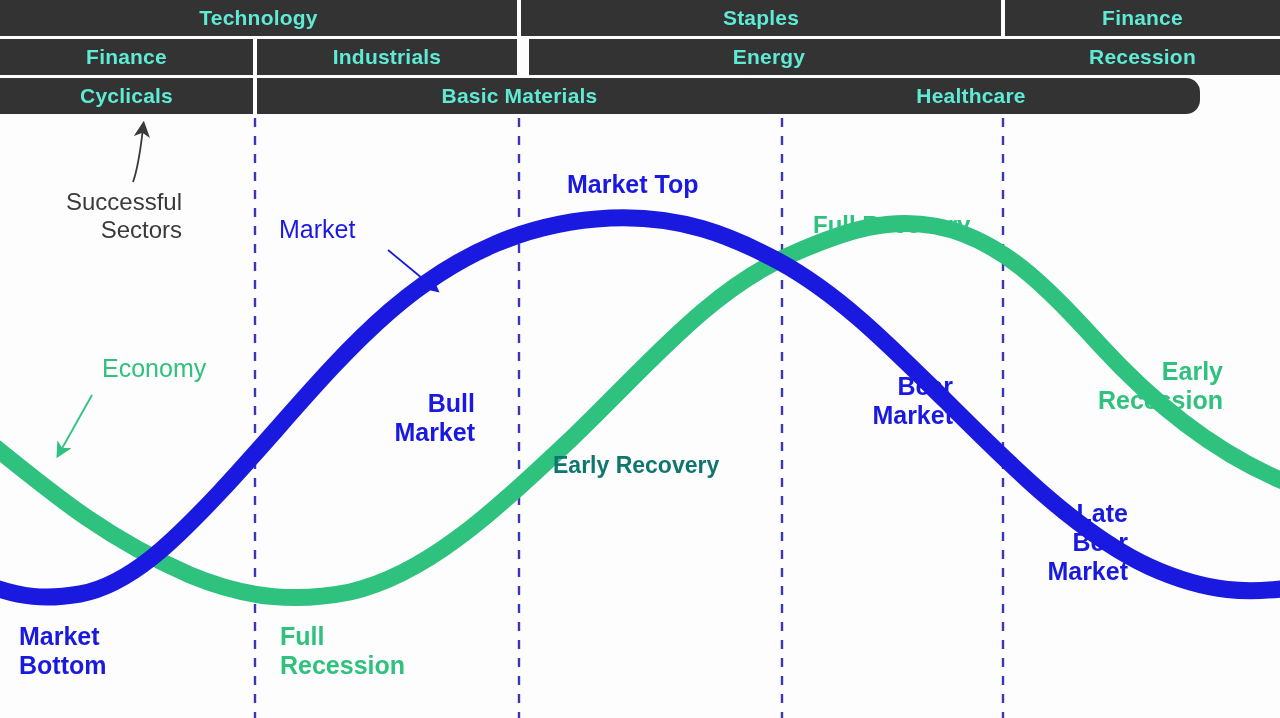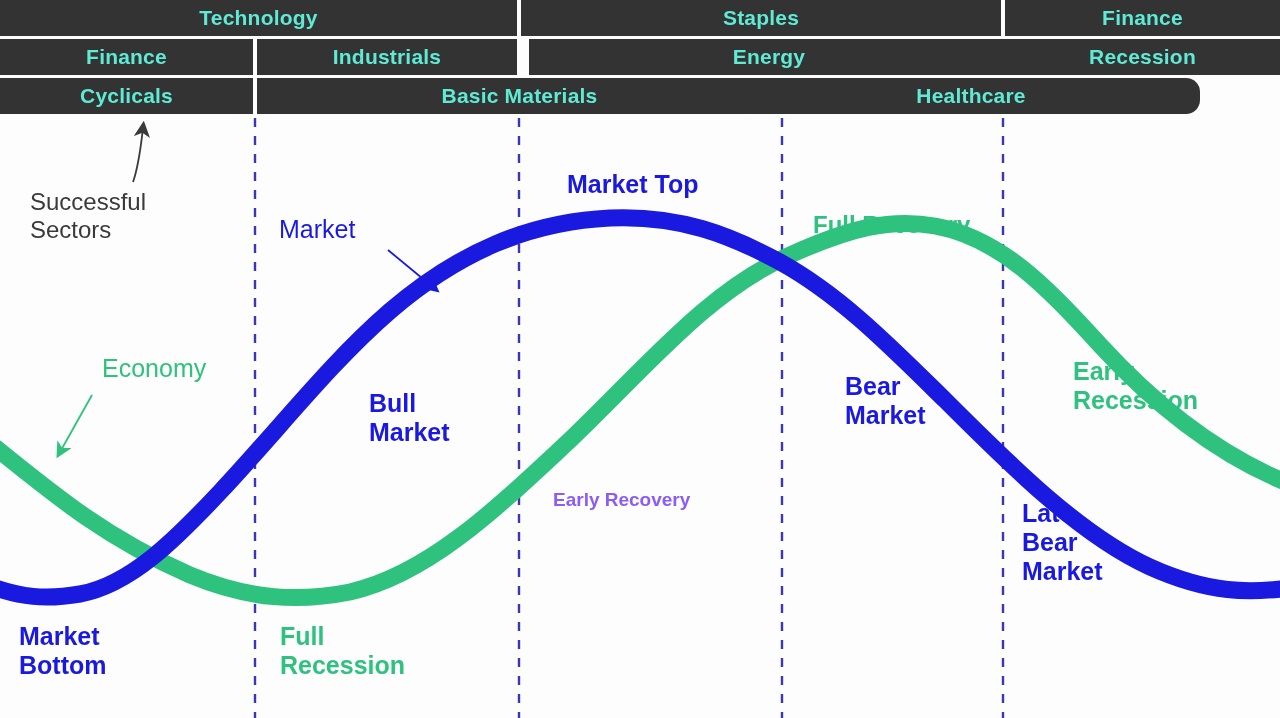--- a/index.html
+++ b/index.html
@@ -57,21 +57,21 @@
   }
 
   
   .lbl {
     position: absolute;
     white-space: pre-line;
     line-height: 1.16;
   }
   .lbl.bold  { font-weight: bold; }
   .lbl.light { font-weight: normal; }
-  .lbl.center { text-align: left; }
+  .lbl.center { text-align: right; }
 </style>
 </head>
 <body>
 
 <div id="stage">
 
   <svg id="plot" viewBox="0 0 1280 718">
     <defs>
       <marker id="arrow-gray" markerWidth="9" markerHeight="9" refX="5" refY="4.5" orient="auto" markerUnits="strokeWidth">
         <path d="M0,0 L9,4.5 L0,9 L2.4,4.5 Z" fill="#3a3a3a"></path>
@@ -150,21 +150,21 @@
 
   <div class="lbl light" style="left:102px;top:354px;font-size:25px;color:#2ec27e;">Economy</div>
 
   <div class="lbl bold" style="left:567px;top:170px;font-size:25px;color:#1a19e0;">Market Top</div>
 
   <div class="lbl bold" style="left:813px;top:170px;font-size:24px;color:#2ec27e;margin-top:41px;">Full Recovery</div>
 
   <div class="lbl bold center" style="left:369px;top:372px;width:106px;font-size:25px;color:#1a19e0;margin-top:17px;">Bull
 Market</div>
 
-  <div class="lbl bold" style="left:553px;top:489px;font-size:19px;color:#8b5cf6;">Early Recovery</div>
+  <div class="lbl bold" style="left:553px;top:452px;font-size:23px;color:#0f766e;">Early Recovery</div>
 
   <div class="lbl bold center" style="left:845px;top:372px;width:108px;font-size:25px;color:#1a19e0;">Bear
 Market</div>
 
   <div class="lbl bold center" style="left:1073px;top:357px;width:150px;font-size:25px;color:#2ec27e;">Early
 Recession</div>
 
   <div class="lbl bold center" style="left:1022px;top:499px;width:106px;font-size:25px;color:#1a19e0;">Late
 Bear
 Market</div>

